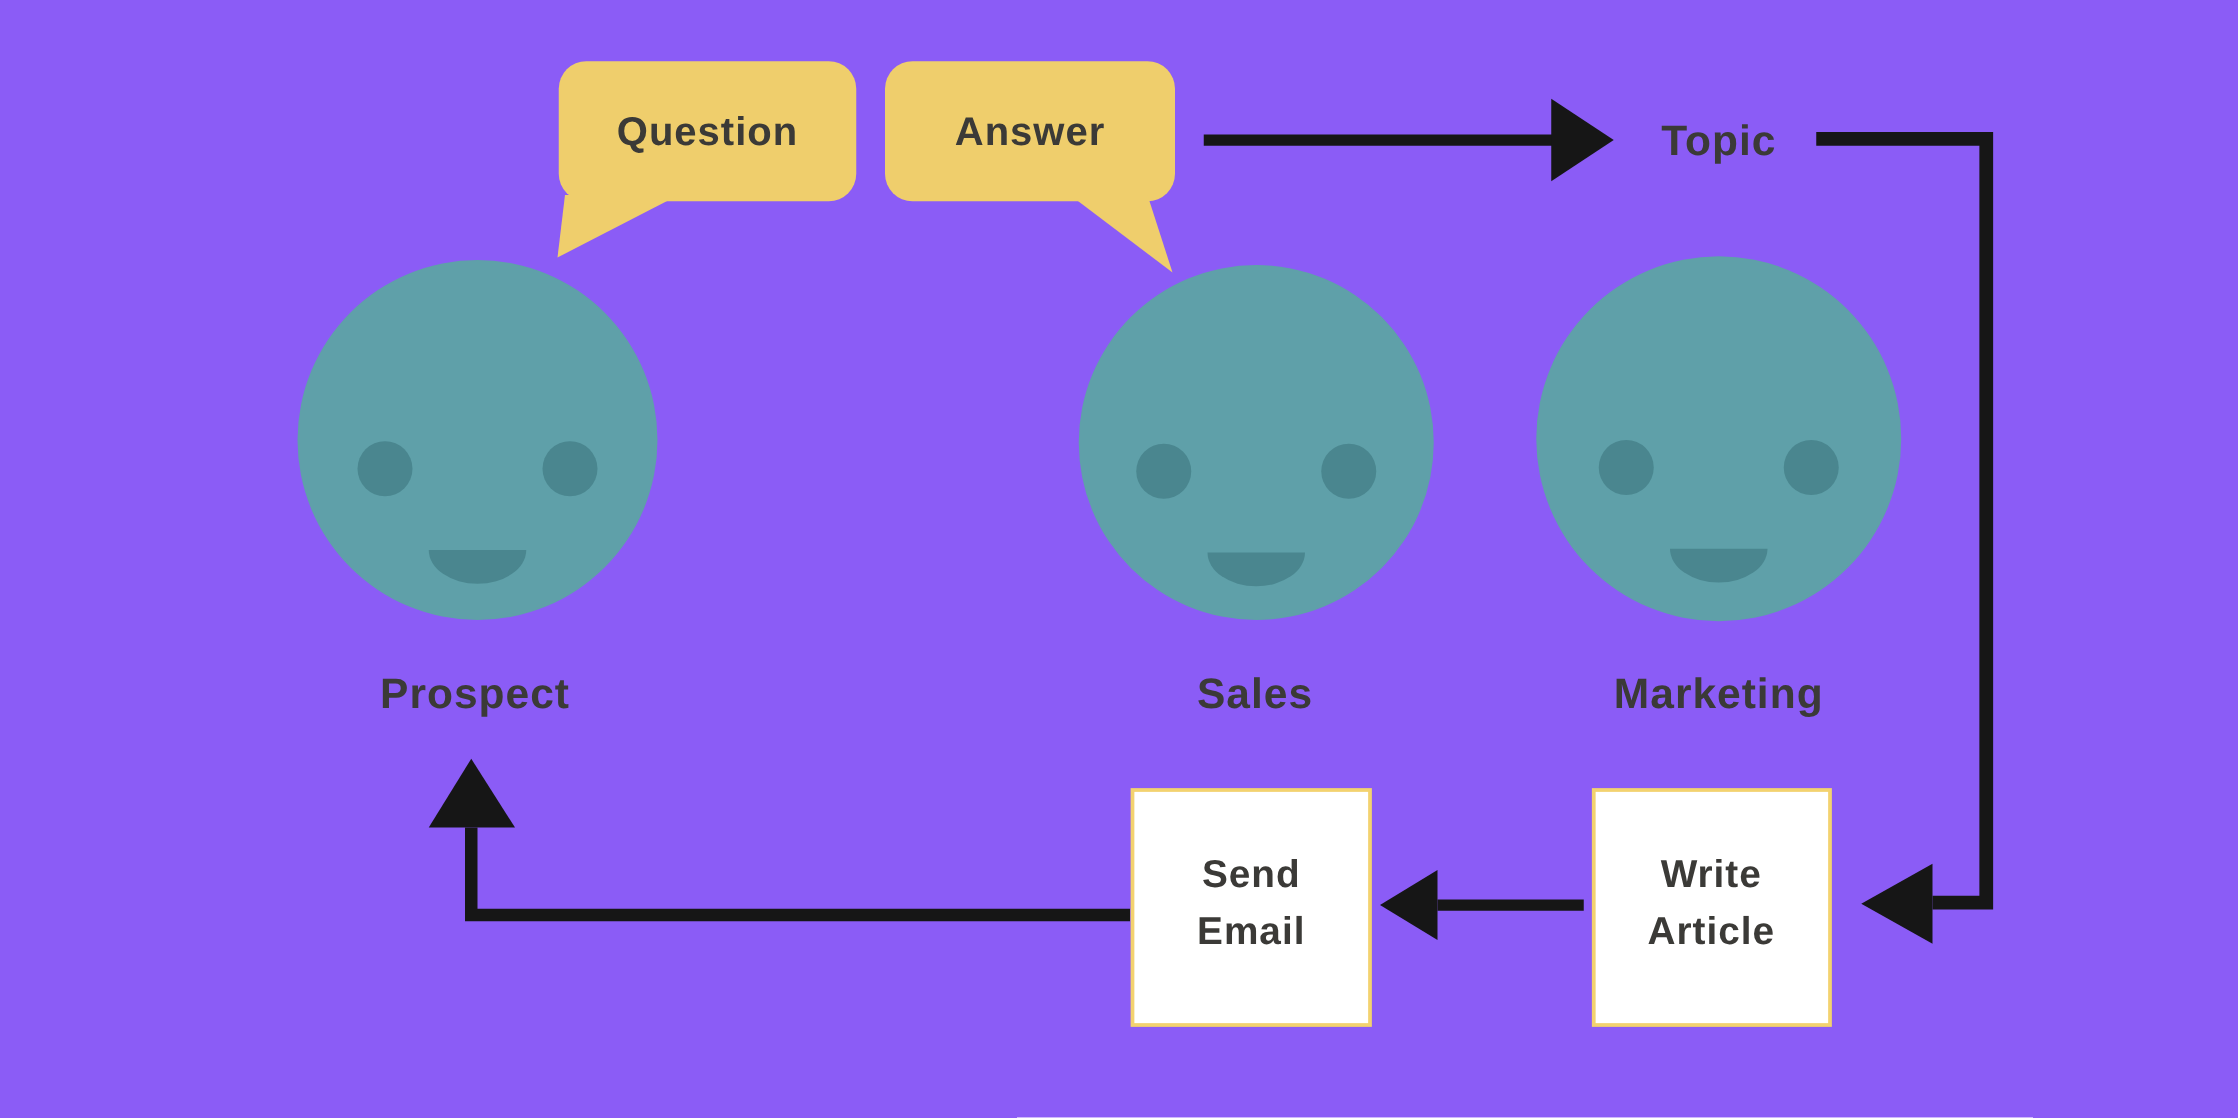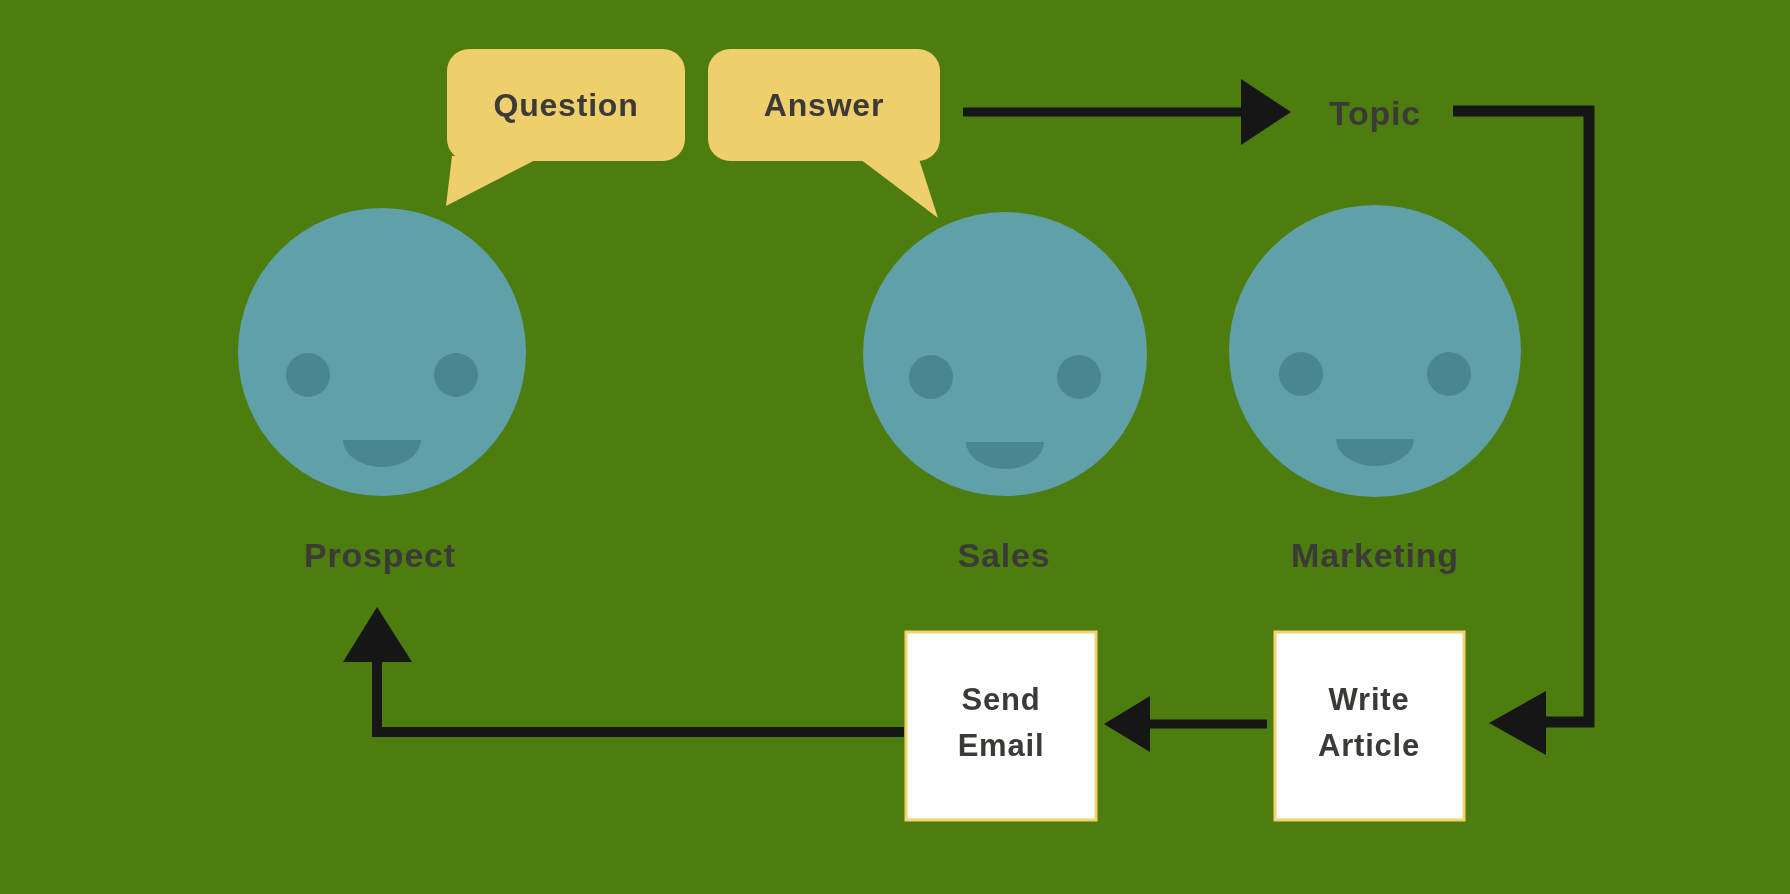--- a/index.html
+++ b/index.html
@@ -7,21 +7,21 @@
     padding: 0;
     background: #ffffff;
     width: 1790px;
     height: 894px;
     overflow: hidden;
   }
   .stage {
     position: relative;
     width: 1790px;
     height: 894px;
-    background: #4d7c0f;
+    background: #8b5cf6;
   }
   svg { display: block; }
   .txt {
     font-family: "Liberation Sans", "DejaVu Sans", sans-serif;
     font-weight: 700;
     letter-spacing: 0.8px;
   }
   .t-bubble  { font-size: 32px; }
   .t-label   { font-size: 34px; }
   .t-topic   { font-size: 34px; }

